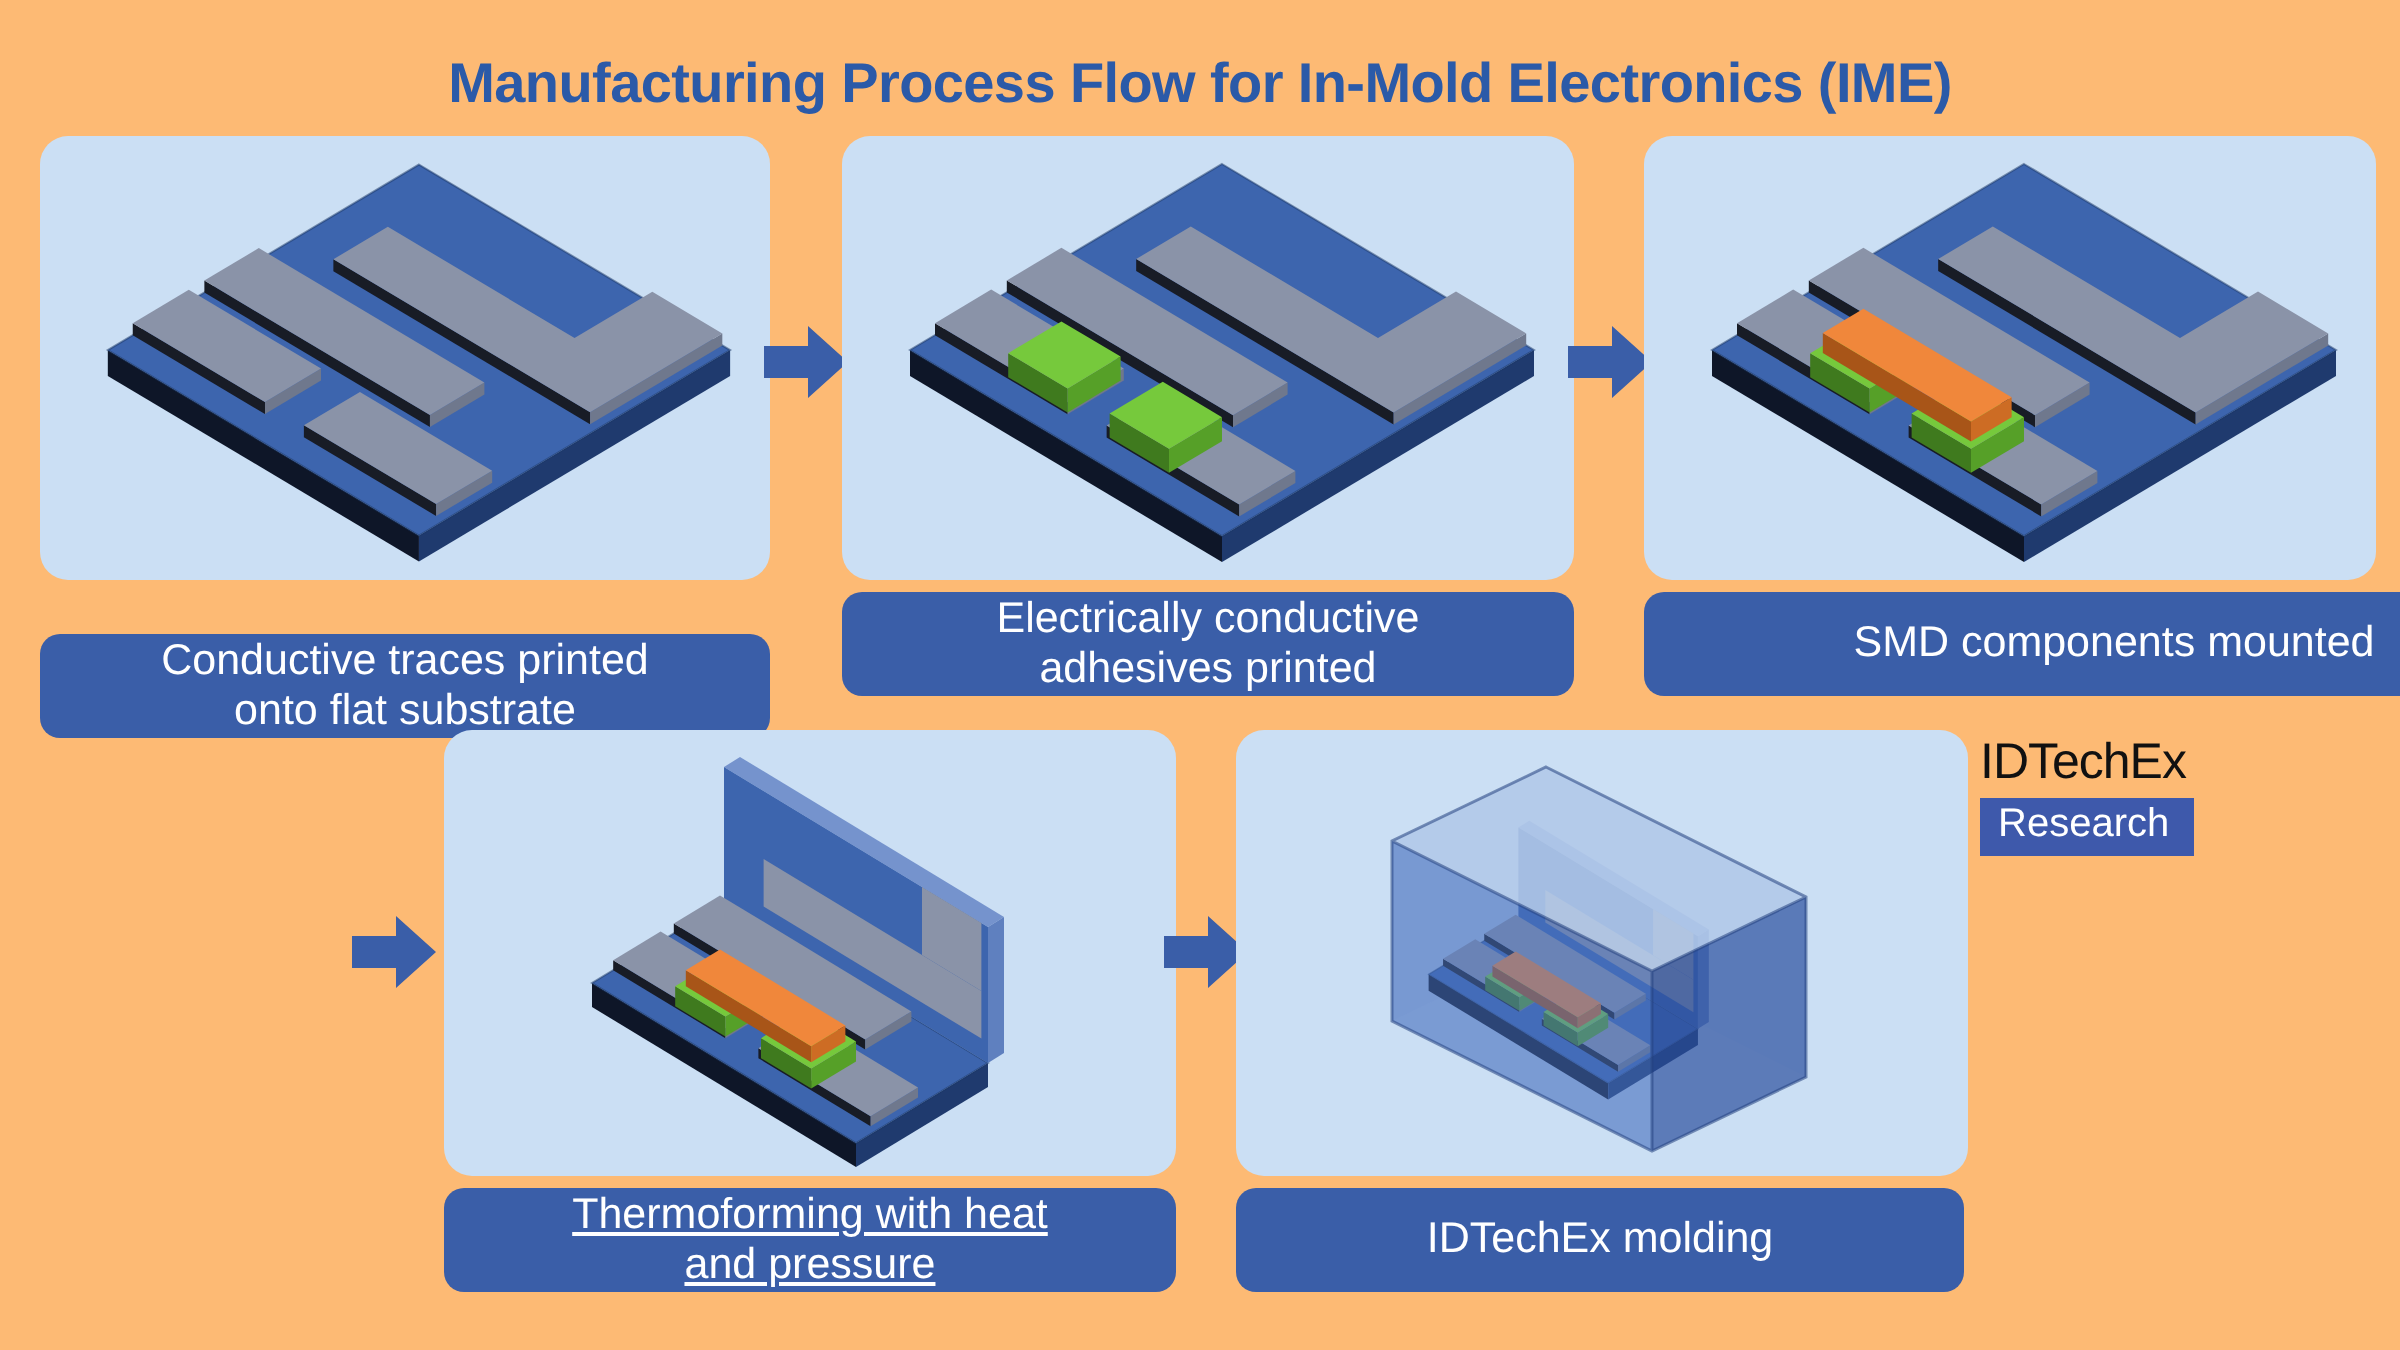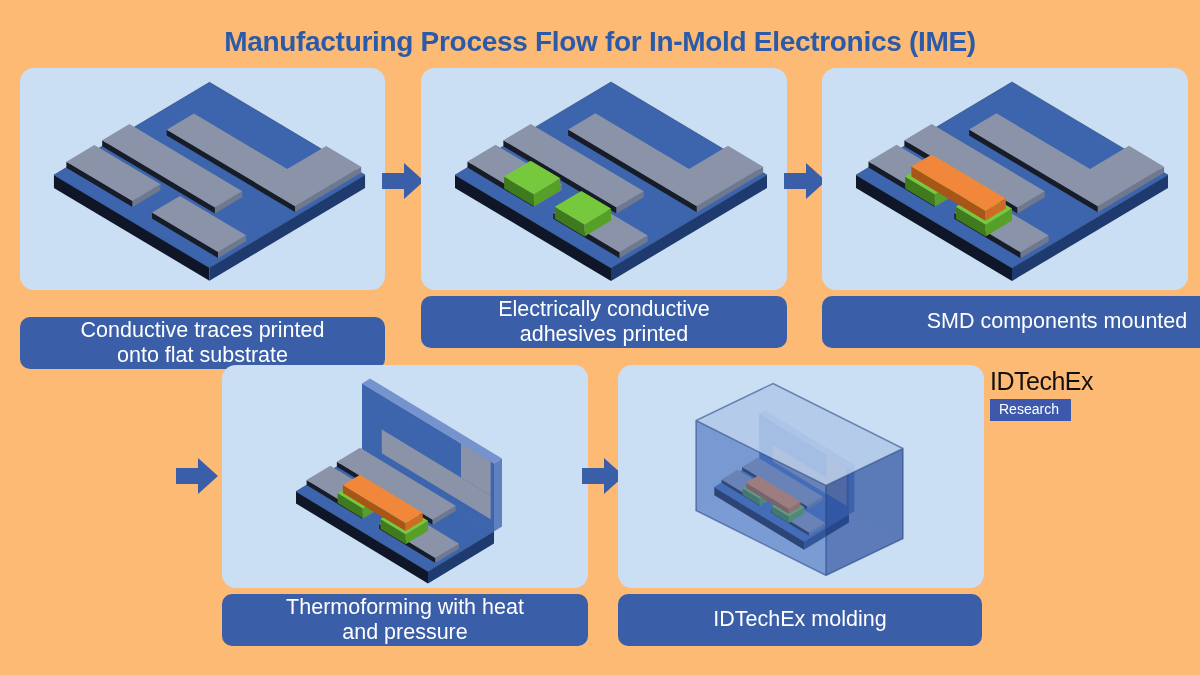--- a/index.html
+++ b/index.html
@@ -20,21 +20,21 @@
   .panel{position:absolute;background:var(--panel-bg);border-radius:14px;}
   .panel svg{display:block;width:100%;height:100%;}
   .caption{position:absolute;background:var(--caption-bg);border-radius:10px;
     color:var(--caption-text);font-size:21.5px;font-weight:500;line-height:1.18;
     display:flex;align-items:center;justify-content:center;text-align:center;
     white-space:pre-line;}
   .arrow{position:absolute;width:42px;height:40px;}
   .logo{position:absolute;left:990px;top:367px;}
   .logo .brand{color:var(--logo-text);font-size:25px;font-weight:500;letter-spacing:-0.5px;}
   .logo .division{margin-top:3px;display:inline-block;background:var(--logo-bg);
-    color:#ffffff;font-size:14px;padding:2px 12px 4px 9px;}
+    color:#ffffff;font-size:20px;padding:2px 12px 4px 9px;}
   
   .f-plate{fill:var(--plate-top);stroke:#1c3766;stroke-width:1;stroke-opacity:.5;}
   .f-plate-sw{fill:var(--plate-sw);} .f-plate-se{fill:var(--plate-se);}
   .f-trace{fill:var(--trace-top);} .f-trace-sw{fill:var(--trace-sw);} .f-trace-se{fill:var(--trace-se);}
   .f-pad{fill:var(--pad-top);} .f-pad-sw{fill:var(--pad-sw);} .f-pad-se{fill:var(--pad-se);}
   .f-comp{fill:var(--comp-top);} .f-comp-sw{fill:var(--comp-sw);} .f-comp-se{fill:var(--comp-se);}
   .f-wall{fill:var(--plate-top);} .f-wedge{fill:var(--wall-edge);} .f-wedge2{fill:var(--wall-edge2);}
   .f-arrow{fill:var(--arrow);}
   .defs-holder{position:absolute;width:0;height:0;overflow:hidden;}
 </style>
@@ -188,21 +188,21 @@
       <use href="#flow-arrow"></use>
     </svg>
 
   <div class="panel" style="left:222px;top:365px;width:366px;height:223px;">
     <svg viewBox="0 0 366 222">
       <g>
           <use href="#bent-part"></use>
         </g>
     </svg>
   </div>
-  <div class="caption" style="left:222px;top:594px;width:366px;height:52px;">Thermoforming with heat
+  <div class="caption" style="left:222px;top:594px;width:366px;height:52px;text-decoration:underline;">Thermoforming with heat
 and pressure</div>
 
   <svg class="arrow" style="left:582px;top:456px;" viewBox="0 0 42 40">
       <use href="#flow-arrow"></use>
     </svg>
 
   <div class="panel" style="left:618px;top:365px;width:366px;height:223px;">
     <svg viewBox="0 0 366 222">
 
       <g>

